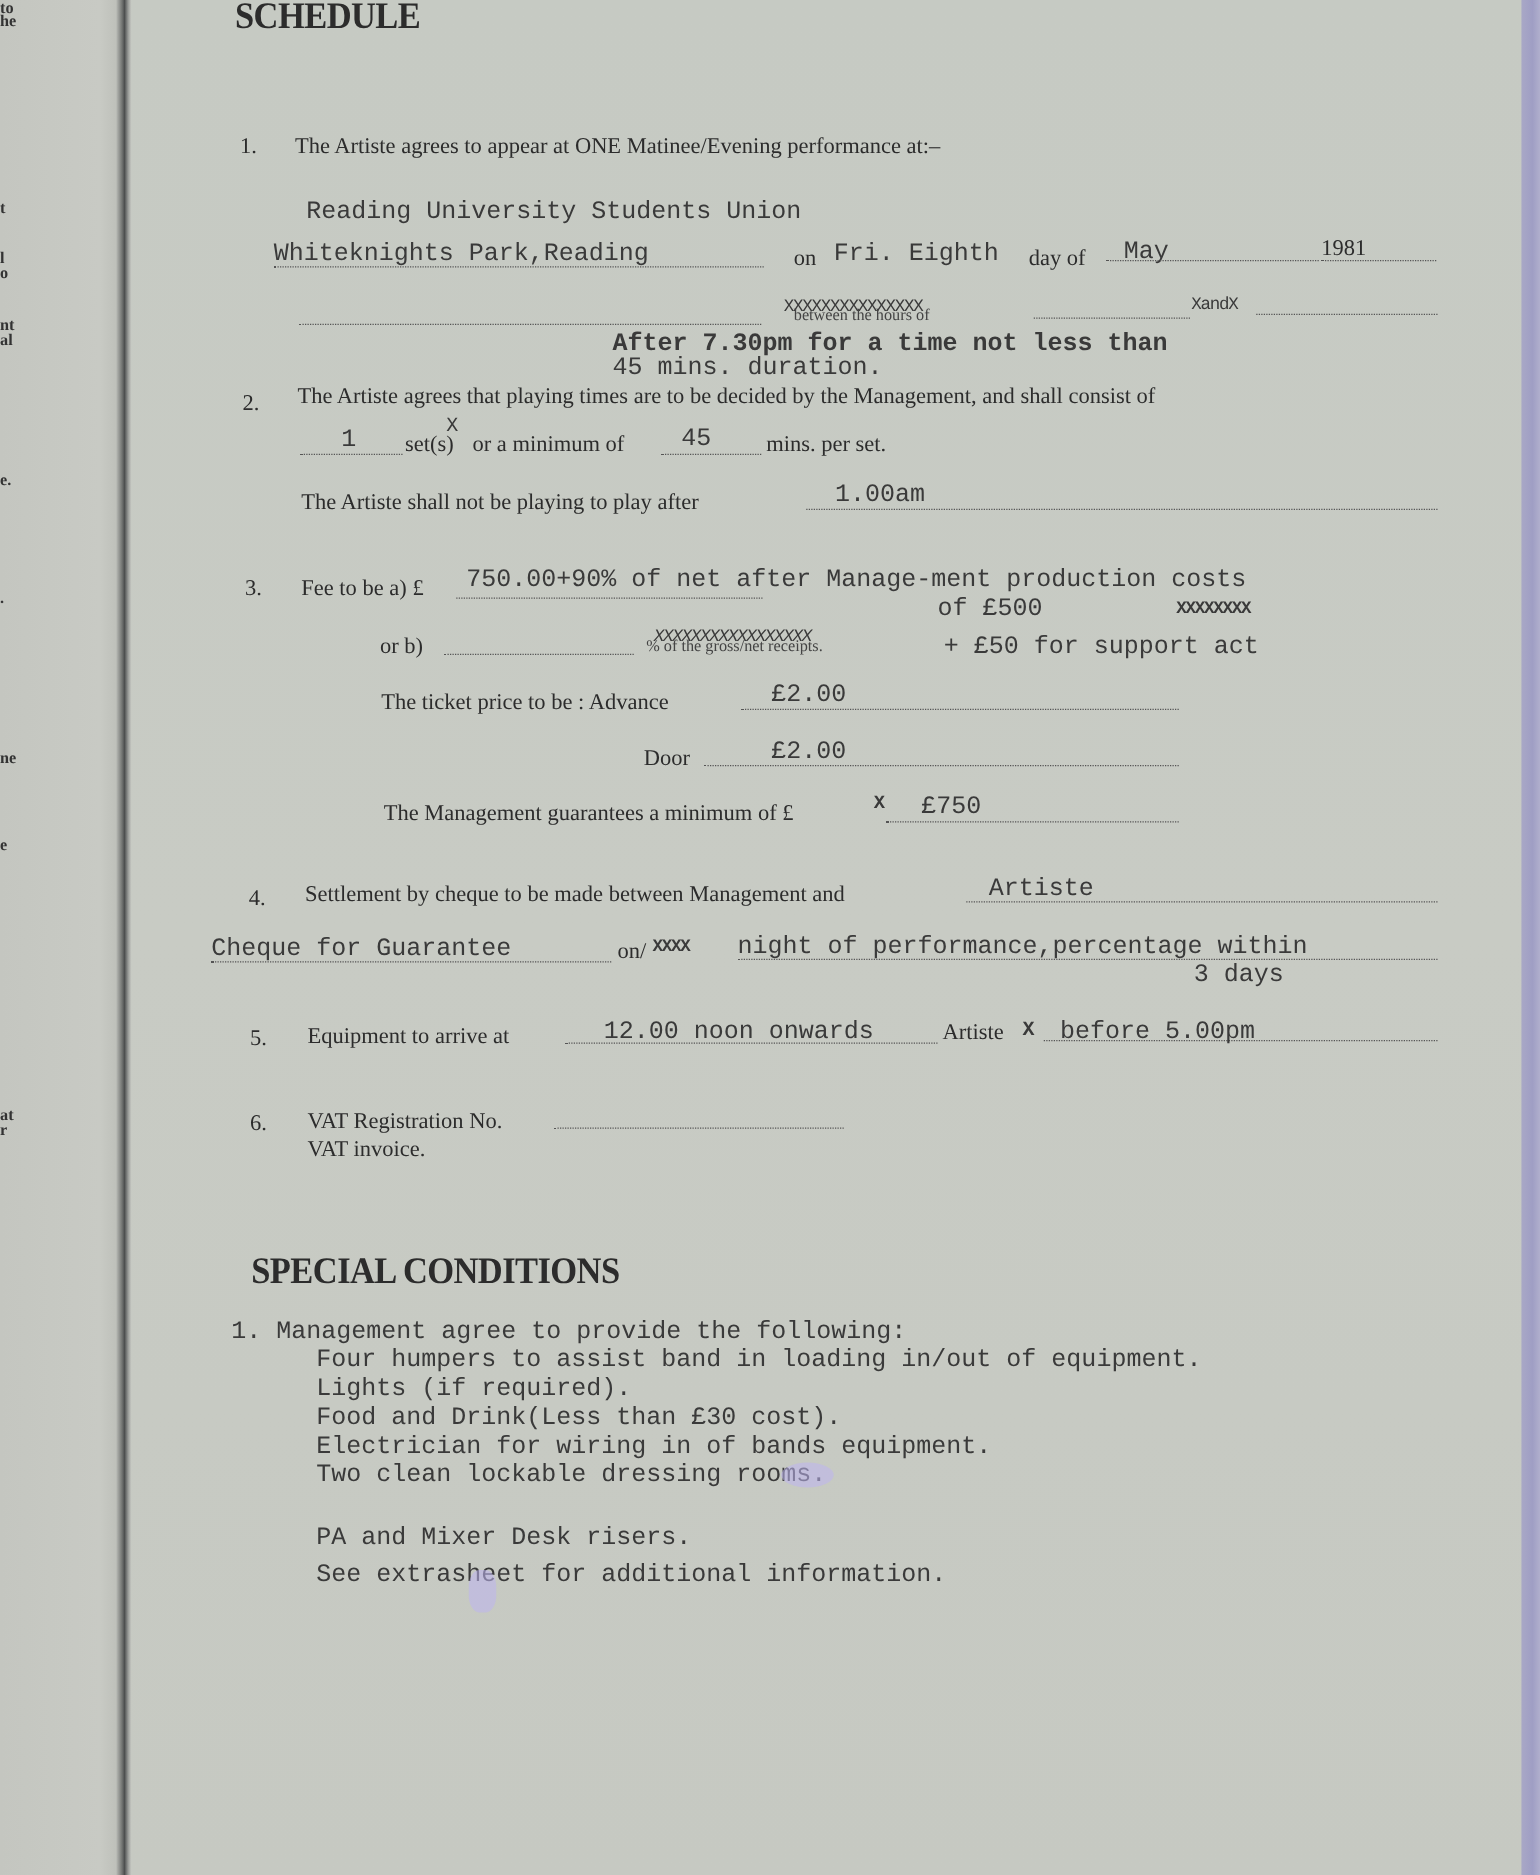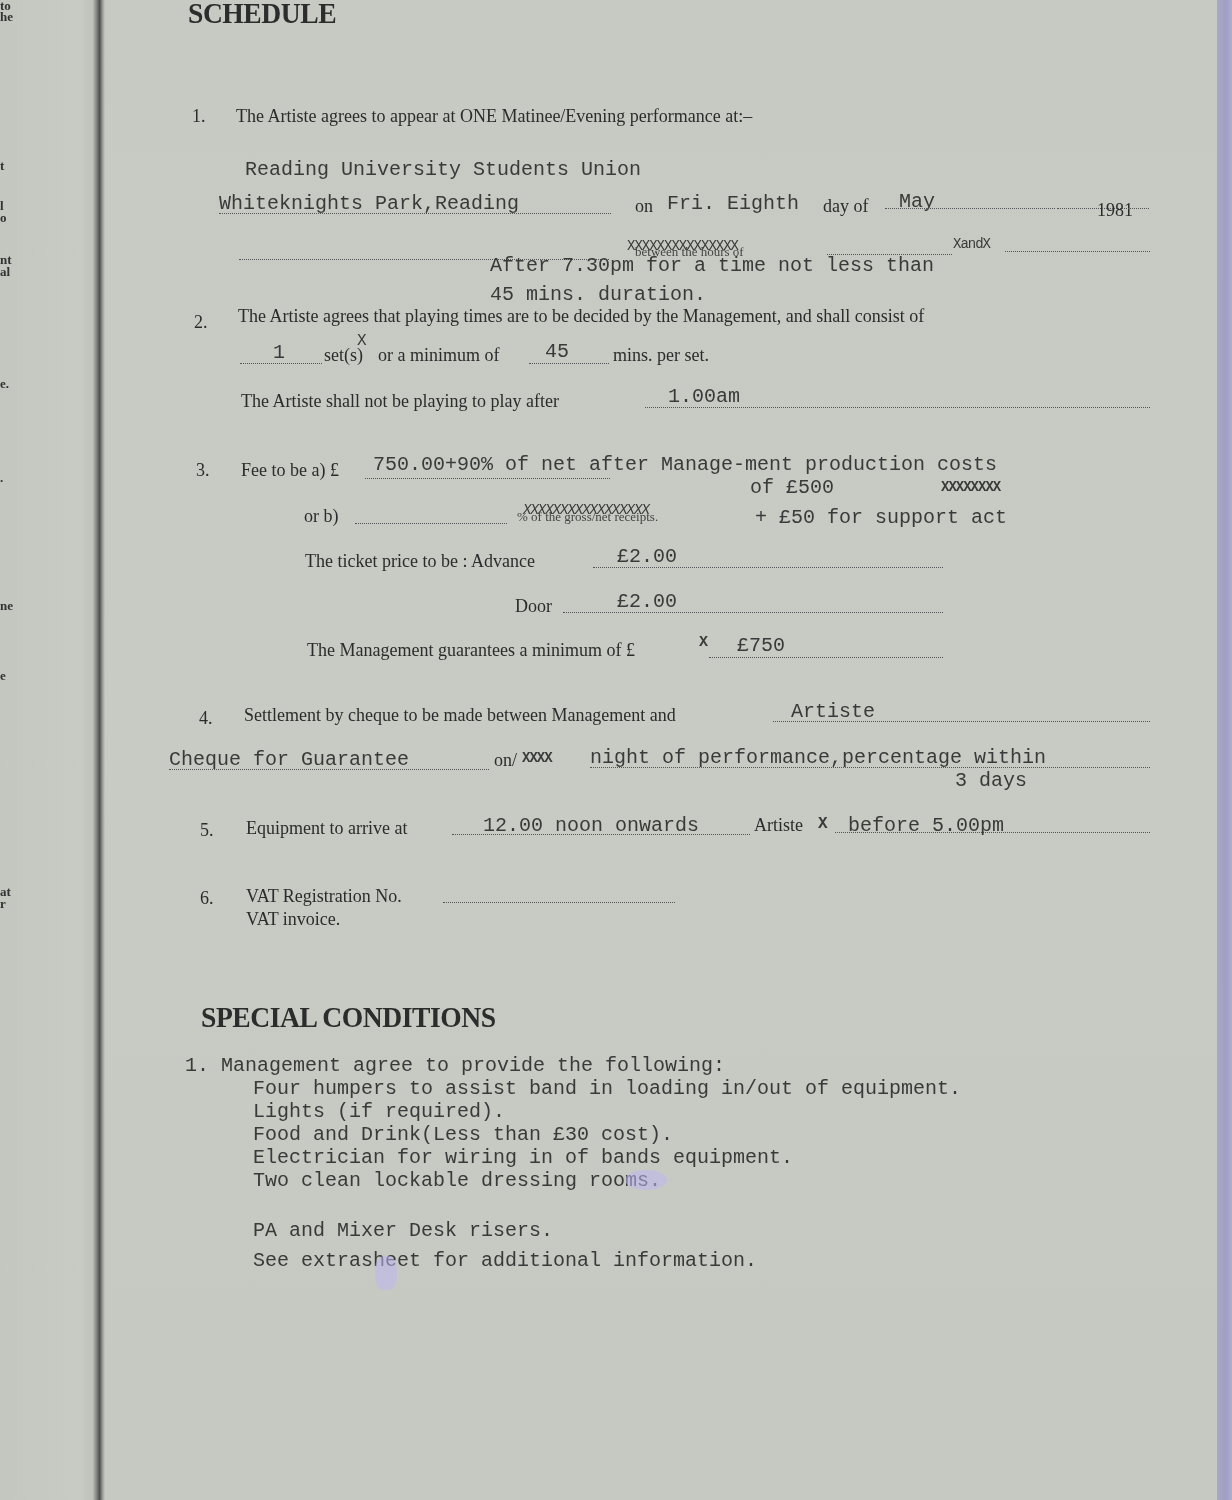--- a/index.html
+++ b/index.html
@@ -66,30 +66,30 @@
   <div class="abs mono tp" style="left:140px;top:158px;">Reading University Students Union</div>
 
   <div class="abs serif p" style="left:131px;top:106px;">The Artiste agrees to appear at ONE Matinee/Evening performance at:–</div>
   <div class="abs mono tp" style="left:114px;top:192px;">Whiteknights Park,Reading</div>
   <span class="abs dots" style="left:114px;top:212px;width:392px;"></span>
   <div class="abs serif p" style="left:530px;top:196px;">on</div>
   <div class="abs mono tp" style="left:562px;top:192px;">Fri. Eighth</div>
   <div class="abs serif p" style="left:718px;top:196px;">day of</div>
   <div class="abs mono tp" style="left:794px;top:190px;">May</div>
   <span class="abs dots" style="left:780px;top:207px;width:170px;"></span>
-  <div class="abs serif p" style="left:952px;top:200px;margin-left:40px;">1981</div>
+  <div class="abs serif p" style="left:952px;top:188px;">1981</div>
   <span class="abs dots" style="left:952px;top:207px;width:92px;"></span>
 
   <span class="abs dots" style="left:134px;top:258px;width:370px;"></span>
   <div class="abs mono strike" style="left:522px;top:238px;">XXXXXXXXXXXXXXX</div>
   <div class="abs serif" style="left:530px;top:244px;font-size:13px;color:#444;">between the hours of</div>
   <span class="abs dots" style="left:722px;top:253px;width:125px;"></span>
   <div class="abs mono strike" style="left:848px;top:236px;">XandX</div>
   <span class="abs dots" style="left:900px;top:250px;width:145px;"></span>
-  <div class="abs mono tp" style="left:385px;top:254px;">After 7.30pm for a time not less than</div>
+  <div class="abs mono tp" style="left:385px;top:264px;font-weight:bold;">After 7.30pm for a time not less than</div>
   <div class="abs mono tp" style="left:385px;top:283px;">45 mins. duration.</div>
 
   <div class="abs serif p" style="left:89px;top:312px;">2.</div>
   <div class="abs serif p" style="left:133px;top:306px;">The Artiste agrees that playing times are to be decided by the Management, and shall consist of</div>
   <span class="abs dots" style="left:135px;top:362px;width:82px;"></span>
   <div class="abs mono tp" style="left:168px;top:341px;">1</div>
   <div class="abs serif p" style="left:219px;top:345px;">set(s)</div>
   <div class="abs mono" style="left:252px;top:332px;font-size:16px;color:#3a3a3a;">X</div>
   <div class="abs serif p" style="left:273px;top:345px;">or a minimum of</div>
   <span class="abs dots" style="left:424px;top:362px;width:80px;"></span>

